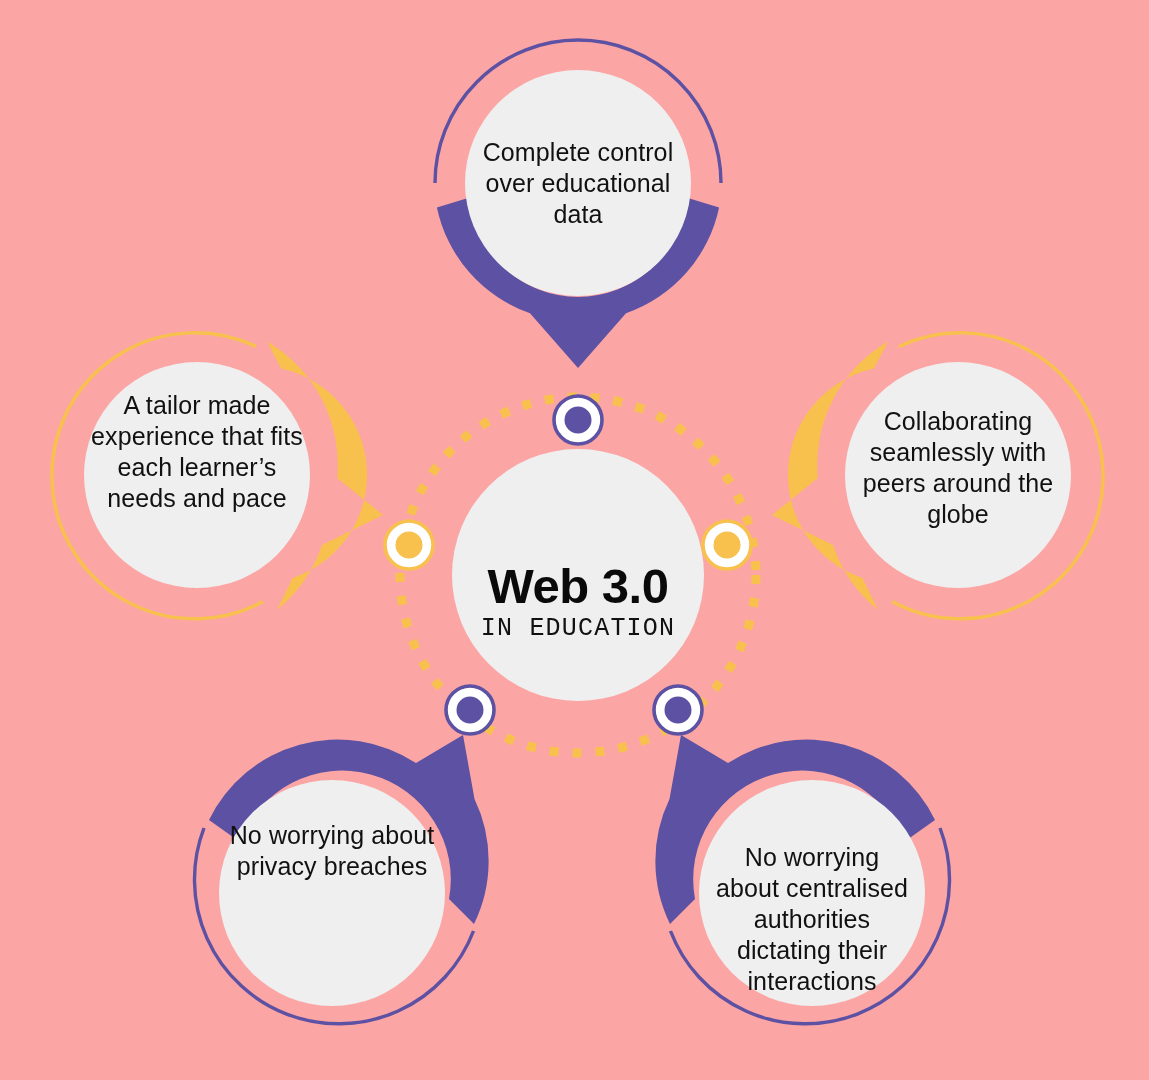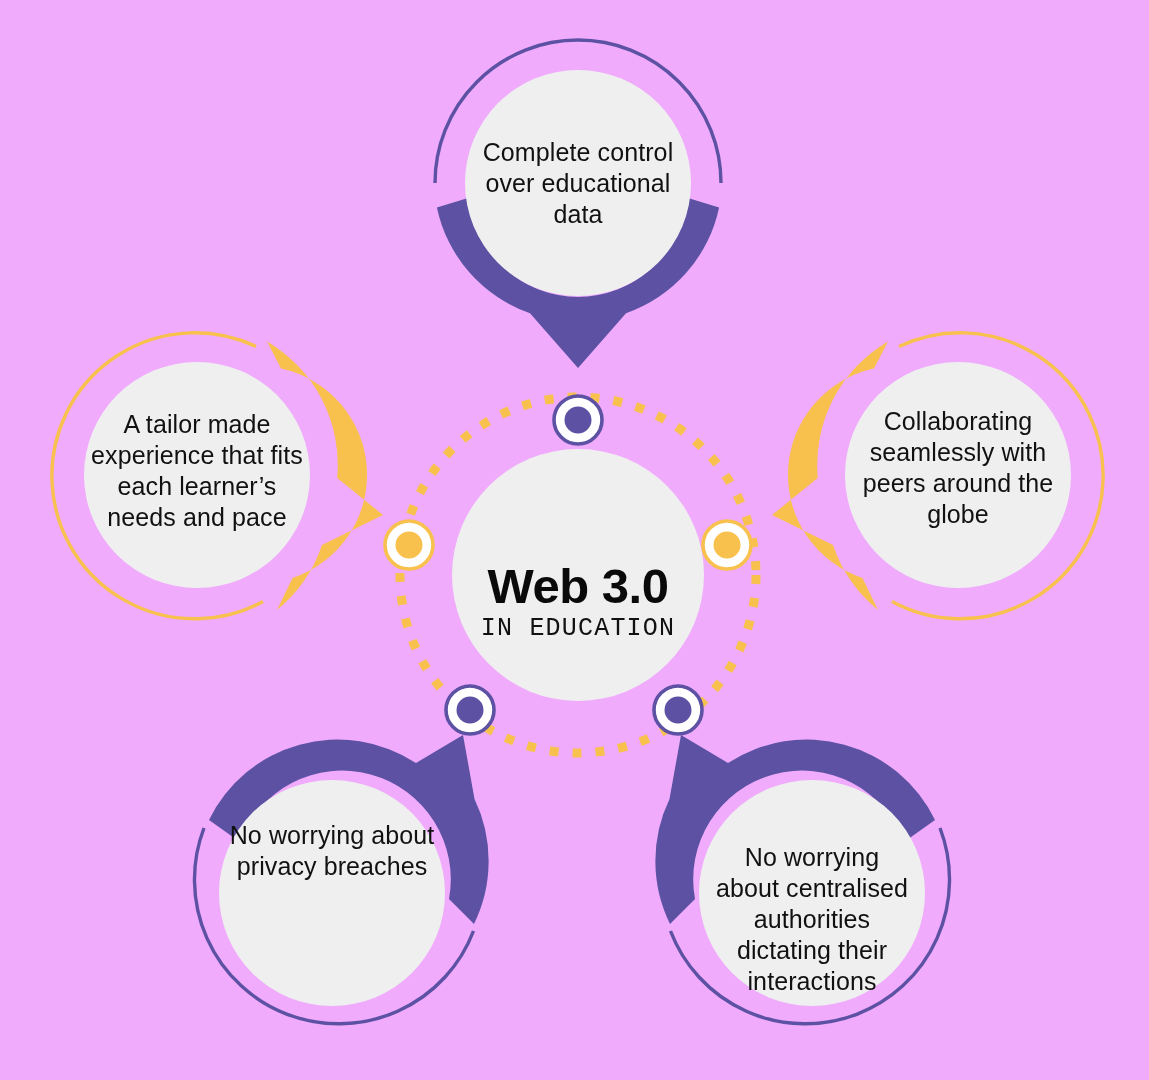--- a/index.html
+++ b/index.html
@@ -11,21 +11,21 @@
   body {
     width: 1149px;
     height: 1080px;
     font-family: "Liberation Sans", sans-serif;
     overflow: hidden;
   }
   #infographic {
     position: relative;
     width: 1149px;
     height: 1080px;
-    background: #f0abfc;
+    background: #fca5a5;
   }
   svg.stage {
     position: absolute;
     top: 0;
     left: 0;
     width: 1149px;
     height: 1080px;
   }
   .node-label {
     position: absolute;
@@ -170,21 +170,21 @@
     <g>
       <circle cx="678" cy="710" r="24" fill="#ffffff" stroke="#5c51a3" stroke-width="3.6"></circle>
       <circle cx="678" cy="710" r="13.5" fill="#5c51a3"></circle>
     </g>
   </svg>
 
   <div class="node-label" style="left:578px; top:183px; width:230px;">Complete control
 over educational
 data</div>
 
-  <div class="node-label" style="left:197px; top:471px; width:215px;">A tailor made
+  <div class="node-label" style="left:197px; top:452px; width:215px;">A tailor made
 experience that fits
 each learner’s
 needs and pace</div>
 
   <div class="node-label" style="left:958px; top:468px; width:215px;">Collaborating
 seamlessly with
 peers around the
 globe</div>
 
   <div class="node-label" style="left:332px; top:851px; width:225px;">No worrying about

